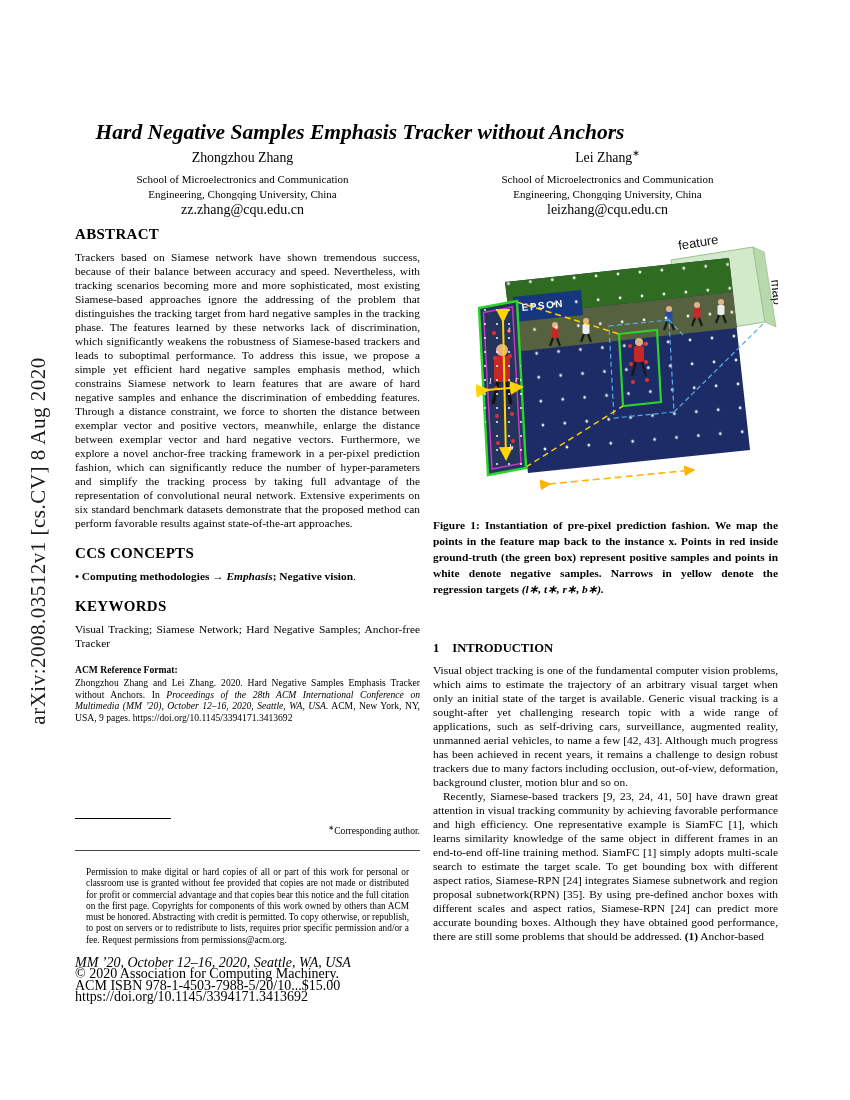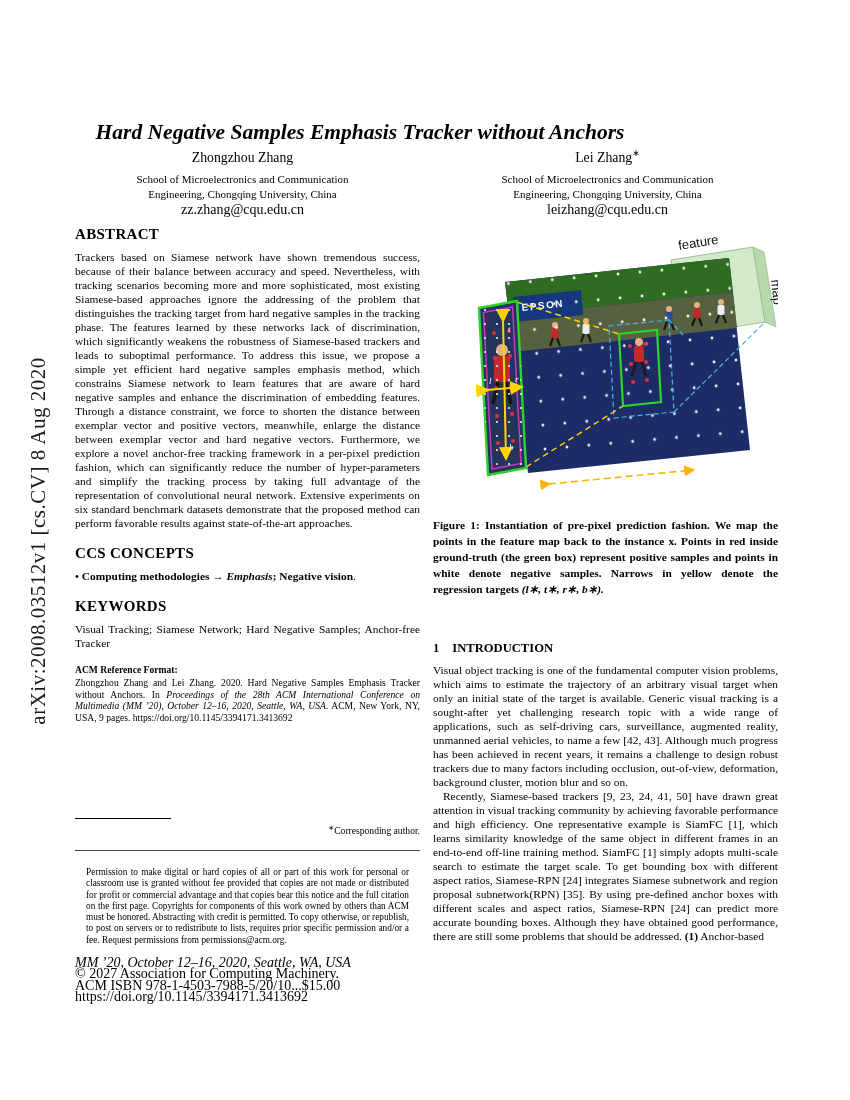--- a/index.html
+++ b/index.html
@@ -79,21 +79,21 @@
     <h3 class="ref-heading">ACM Reference Format:</h3>
     <p class="ref-text"><span>Zhongzhou Zhang and Lei Zhang. 2020. Hard Negative Samples Emphasis Tracker without Anchors. In </span><span class="italic">Proceedings of the 28th ACM International Conference on Multimedia (MM ’20), October 12–16, 2020, Seattle, WA, USA.</span><span> ACM, New York, NY, USA, 9 pages. https://doi.org/10.1145/3394171.3413692</span></p>
   </div>
 
   <div class="footnote-rule"></div>
   <div class="footnote-text"><sup>∗</sup><span>Corresponding author.</span></div>
   <div class="perm-rule"></div>
   <div class="perm-block">
     <p class="perm-p">Permission to make digital or hard copies of all or part of this work for personal or classroom use is granted without fee provided that copies are not made or distributed for profit or commercial advantage and that copies bear this notice and the full citation on the first page. Copyrights for components of this work owned by others than ACM must be honored. Abstracting with credit is permitted. To copy otherwise, or republish, to post on servers or to redistribute to lists, requires prior specific permission and/or a fee. Request permissions from permissions@acm.org.</p>
     <p class="perm-line italic">MM ’20, October 12–16, 2020, Seattle, WA, USA</p>
-    <p class="perm-line">© 2027 Association for Computing Machinery.</p>
+    <p class="perm-line">© 2020 Association for Computing Machinery.</p>
     <p class="perm-line">ACM ISBN 978-1-4503-7988-5/20/10...$15.00</p>
     <p class="perm-line">https://doi.org/10.1145/3394171.3413692</p>
   </div>
 
   <div class="col" id="col-right">
 
     <div class="fig-wrap">
       <svg viewBox="0 0 345 262" width="345" height="262" xmlns="http://www.w3.org/2000/svg">
         <defs>
           <pattern id="dotsMain" width="22" height="24" patternUnits="userSpaceOnUse" patternTransform="rotate(-5)">

